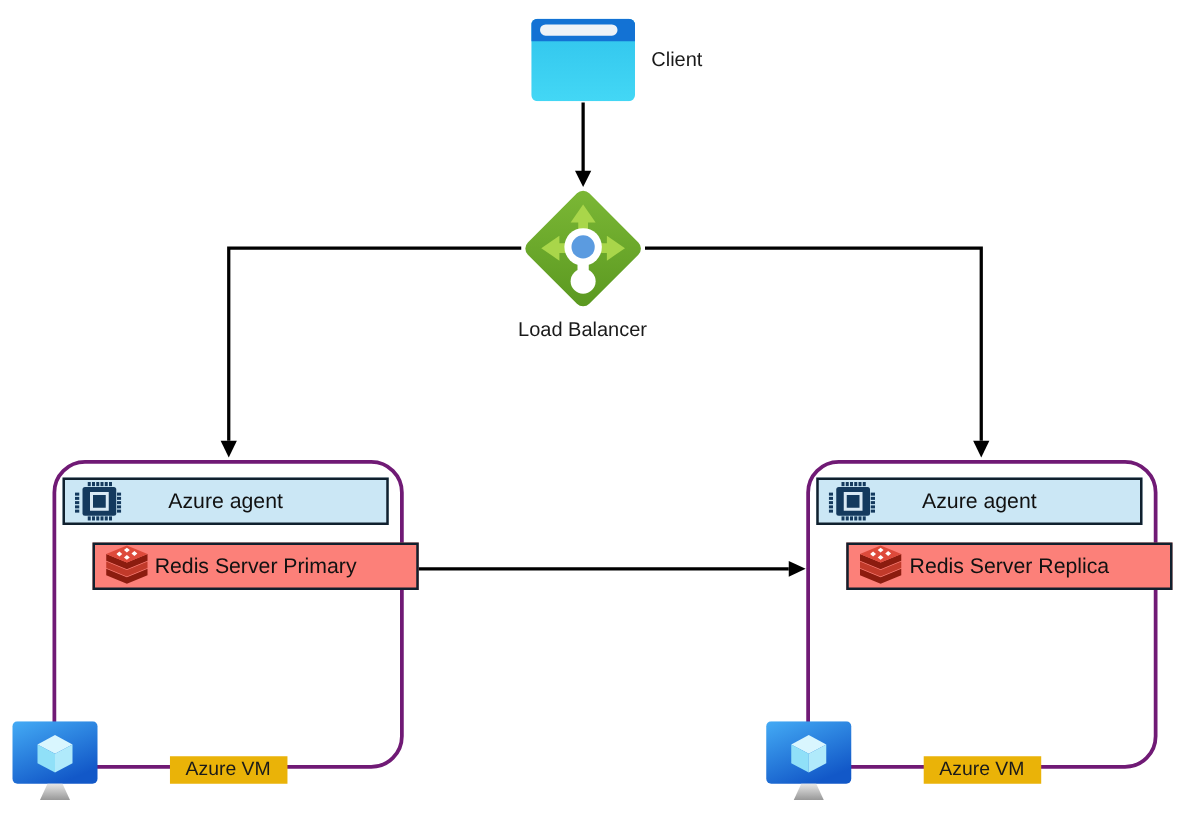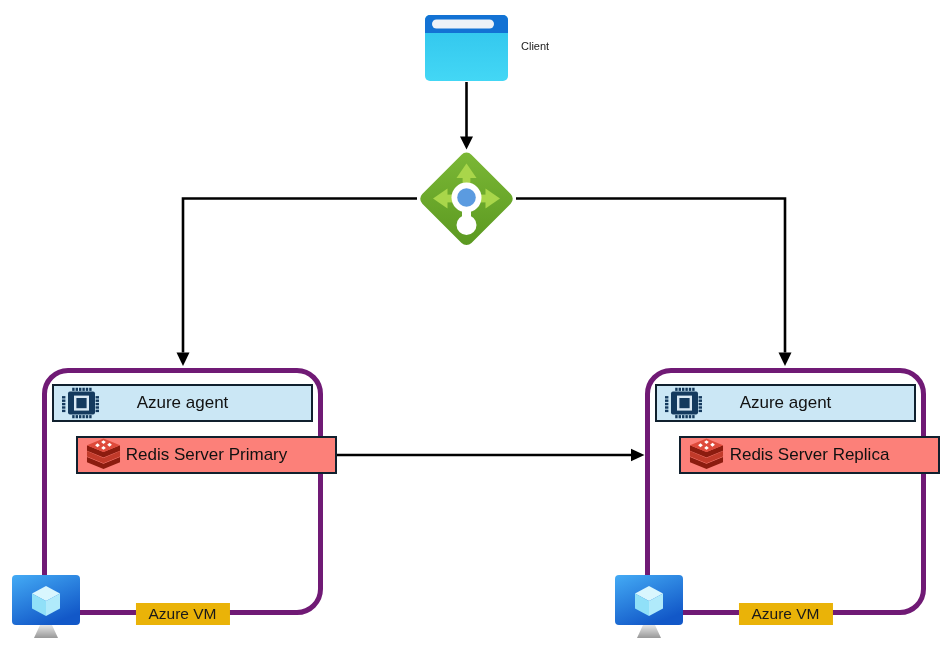--- a/index.html
+++ b/index.html
@@ -5,28 +5,28 @@
   html,body{margin:0;padding:0;background:#ffffff;}
   .canvas{
     position:relative;width:947px;height:657px;background:#ffffff;
     font-family:"Liberation Sans", sans-serif;color:#1a1a1a;overflow:hidden;
   }
   .abs{position:absolute;}
   svg{display:block;}
   .connectors{position:absolute;left:0;top:0;width:947px;height:657px;pointer-events:none;}
   .node-label{position:absolute;font-size:16px;color:#1a1a1a;white-space:nowrap;}
   .lb-label{left:366px;top:256px;width:200px;text-align:center;}
-  .client-label{left:521px;top:40px;font-size:11px;}
+  .client-label{left:521px;top:40px;font-size:16px;}
   .edge-label{
     position:absolute;left:354px;top:427px;width:260px;text-align:center;
     font-size:13.5px;color:#111;white-space:nowrap;
   }
   .vm-box{
     position:absolute;top:368px;width:281px;height:247px;box-sizing:border-box;
-    border:5px solid #701a75;border-radius:26px;background:transparent;
+    border:3px solid #701a75;border-radius:26px;background:transparent;
   }
   .vm-box.left{left:42px;}
   .vm-box.right{left:645px;}
   .component{
     position:absolute;left:5px;width:261px;height:38px;box-sizing:border-box;
     border:2.5px solid #10202e;display:flex;align-items:center;justify-content:center;
   }
   .component.agent{top:11px;background:#cbe7f5;}
   .component.redis{top:63px;background:#fc8079;margin-left:24px;}
   .component .comp-label{font-size:17px;color:#111;white-space:nowrap;}
@@ -99,20 +99,21 @@
       <rect x="48" y="45.6" width="22" height="7.8"></rect>
       <polygon points="83,49.5 68.5,39.5 68.5,59.5"></polygon>
     </g>
     <g fill="#ffffff">
       <rect x="45" y="49" width="9" height="27"></rect>
       <circle cx="49.5" cy="76" r="10"></circle>
       <circle cx="49.5" cy="48.5" r="15"></circle>
     </g>
     <circle cx="49.5" cy="48.5" r="9.3" fill="#5b9be0"></circle>
   </svg>
+  <div class="node-label lb-label">Load Balancer</div>
 
 
   <div class="vm-box left">
     <div class="component agent">
       <svg class="comp-icon" width="37" height="31" viewBox="0 0 37 31">
         <g fill="#143a5e">
           <rect x="10.2" y="0" width="2.4" height="3.4"></rect>
             <rect x="13.6" y="0" width="2.4" height="3.4"></rect>
             <rect x="17" y="0" width="2.4" height="3.4"></rect>
             <rect x="20.4" y="0" width="2.4" height="3.4"></rect>

